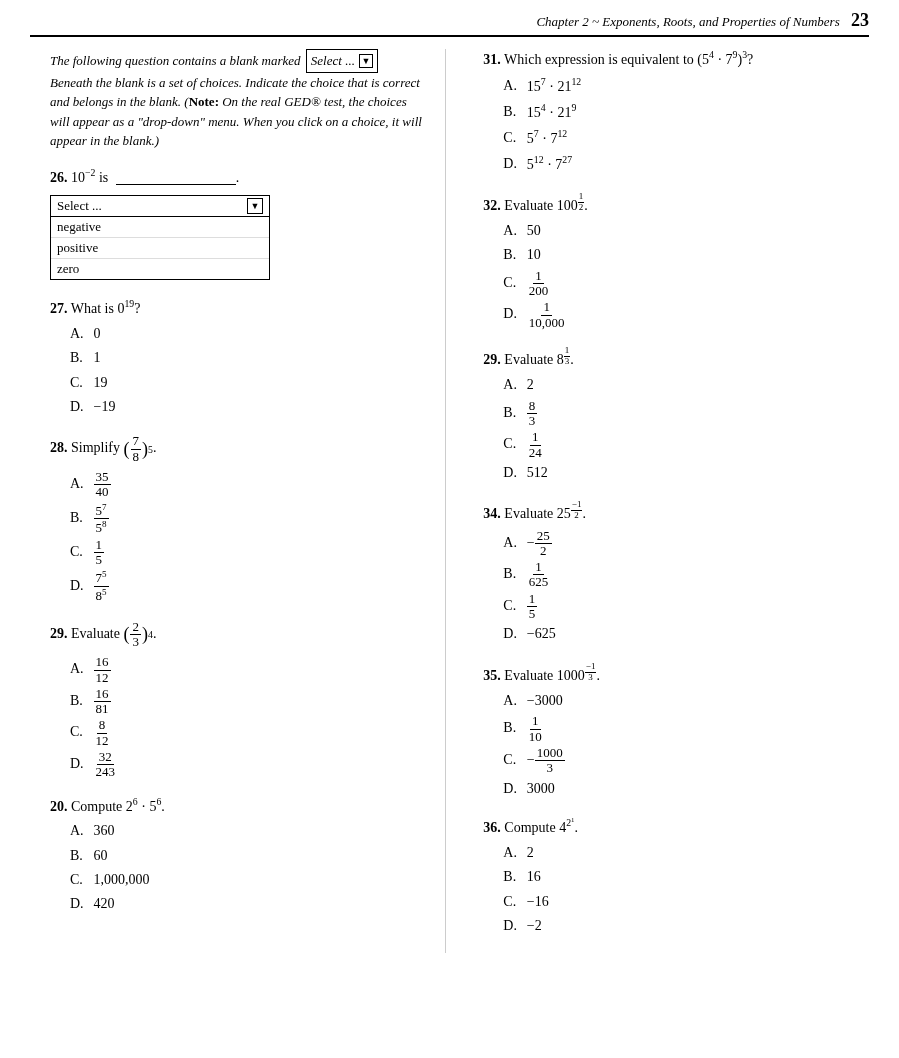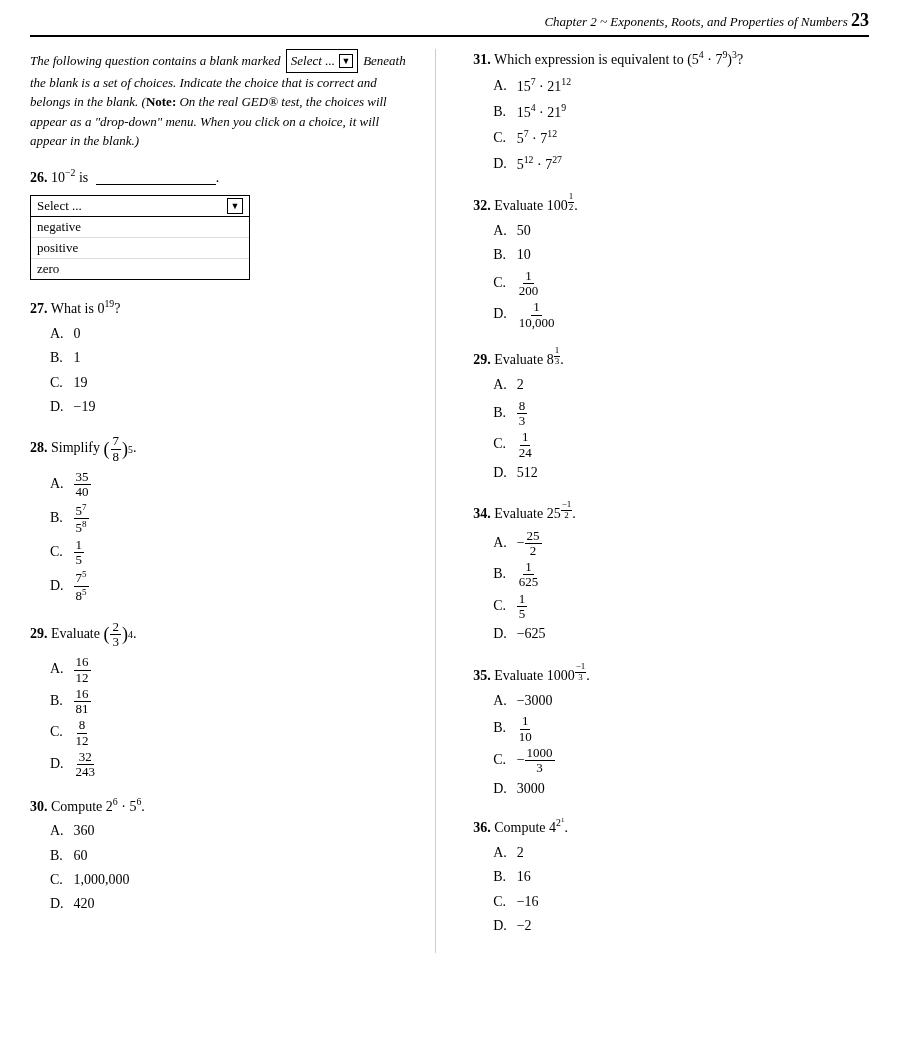--- a/index.html
+++ b/index.html
@@ -25,28 +25,30 @@
       border-bottom: 2px solid #000;
       padding-bottom: 4px;
       margin-bottom: 12px;
     }
     .header-text {
       font-style: italic;
     }
     .header-num {
       font-weight: bold;
       font-size: 18px;
+      margin-left: 8px;
     }
     .content {
       display: flex;
       gap: 0;
     }
     .left-col {
       width: 420px;
       padding-right: 20px;
+      margin-left: 20px;
     }
     .right-col {
       width: 449px;
       padding-left: 37px;
       border-left: 1px solid #ccc;
     }
     .intro-text {
       font-style: italic;
       font-size: 13px;
       line-height: 1.5;
@@ -291,21 +293,21 @@
             <span class="fraction">
                 <span class="num">32</span>
                 <span class="den">243</span>
               </span>
           </li>
         </ul>
       </div>
 
       <div class="question">
         <div class="question-text">
-          <strong>30.</strong> Compute 2<sup>6</sup> · 5<sup>6</sup>.
+          <strong>20.</strong> Compute 2<sup>6</sup> · 5<sup>6</sup>.
         </div>
         <ul class="choices">
           <li><span class="choice-label">A.</span> 360</li>
           <li><span class="choice-label">B.</span> 60</li>
           <li><span class="choice-label">C.</span> 1,000,000</li>
           <li><span class="choice-label">D.</span> 420</li>
         </ul>
       </div>
     </div>
 

